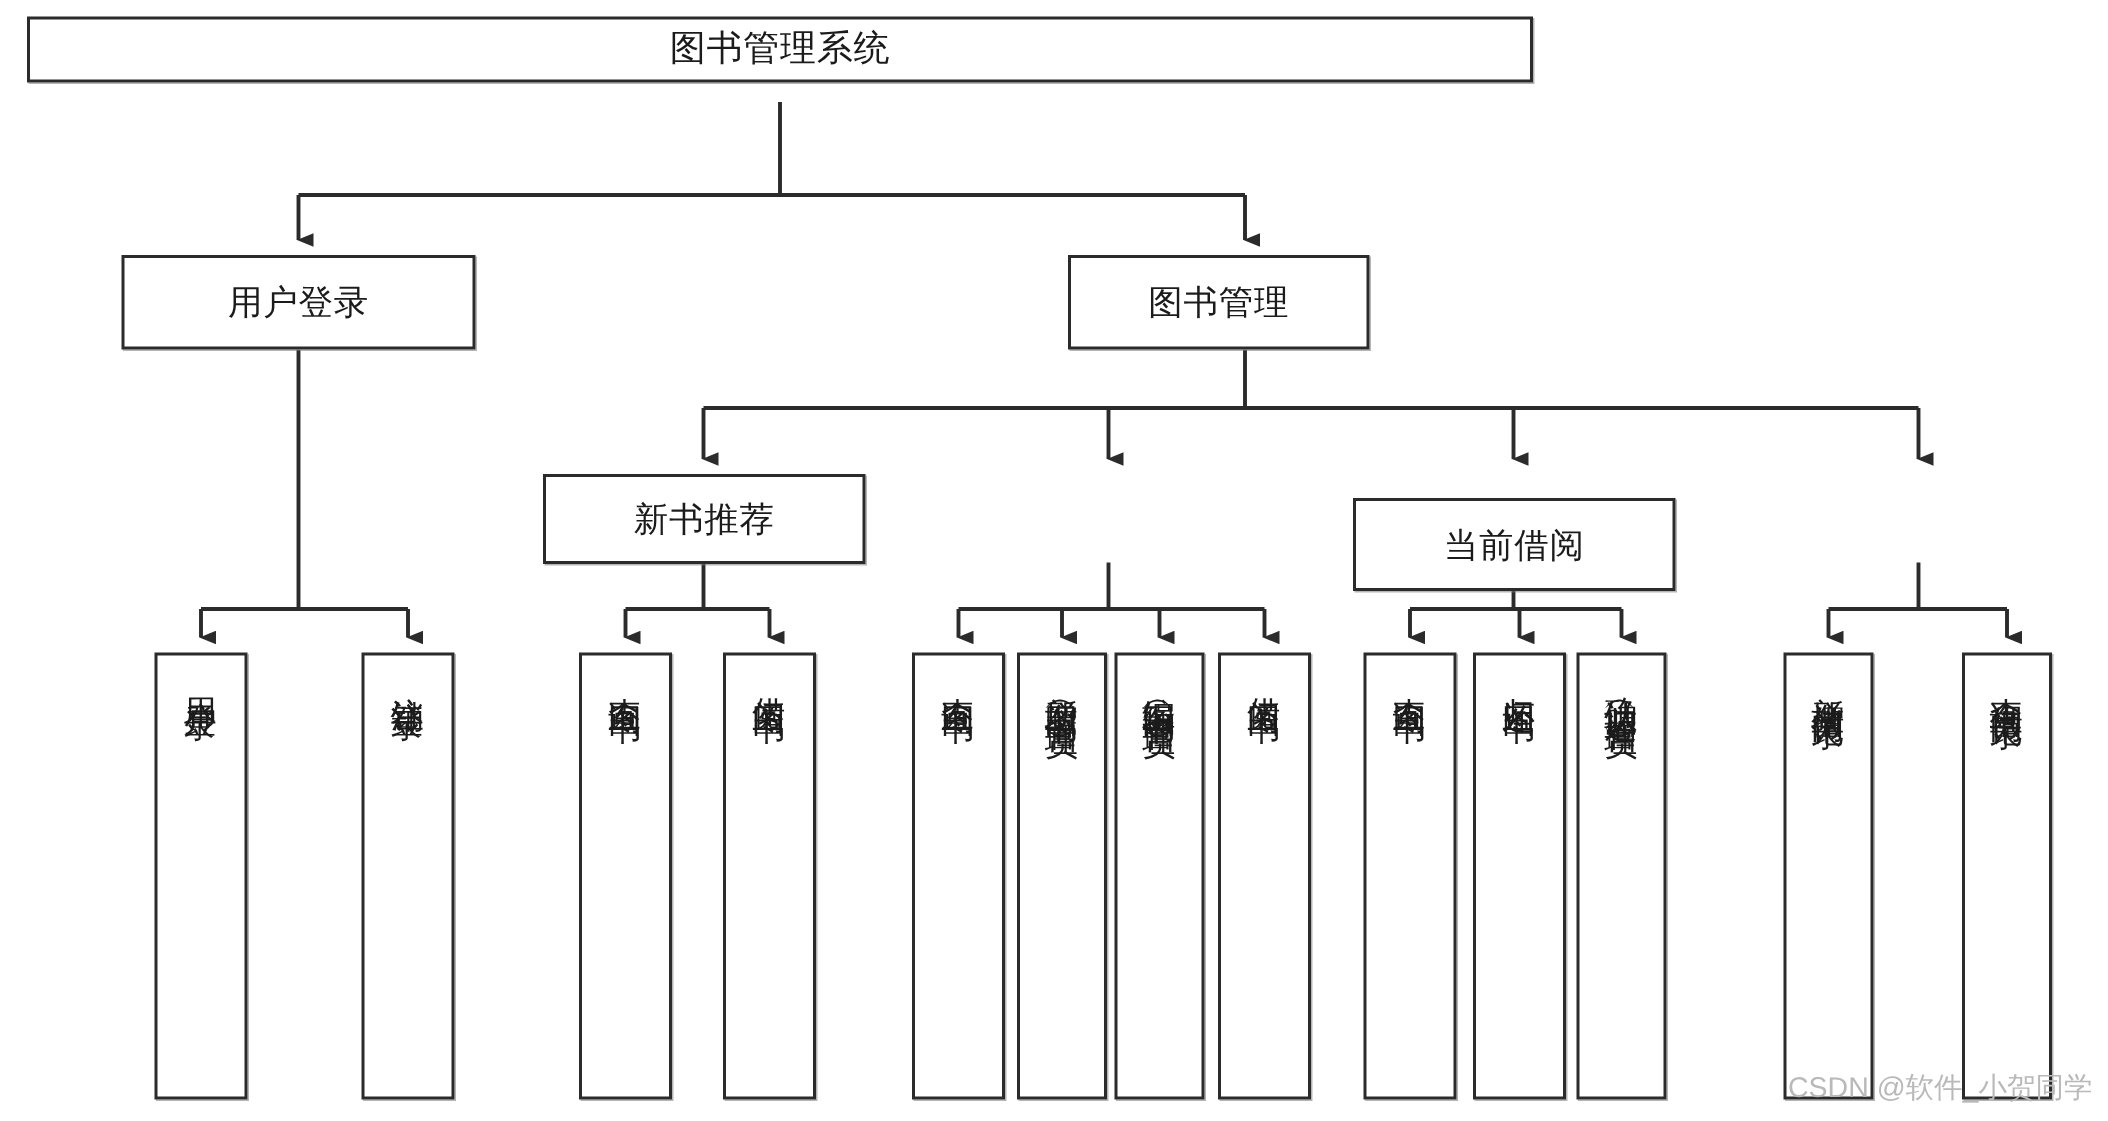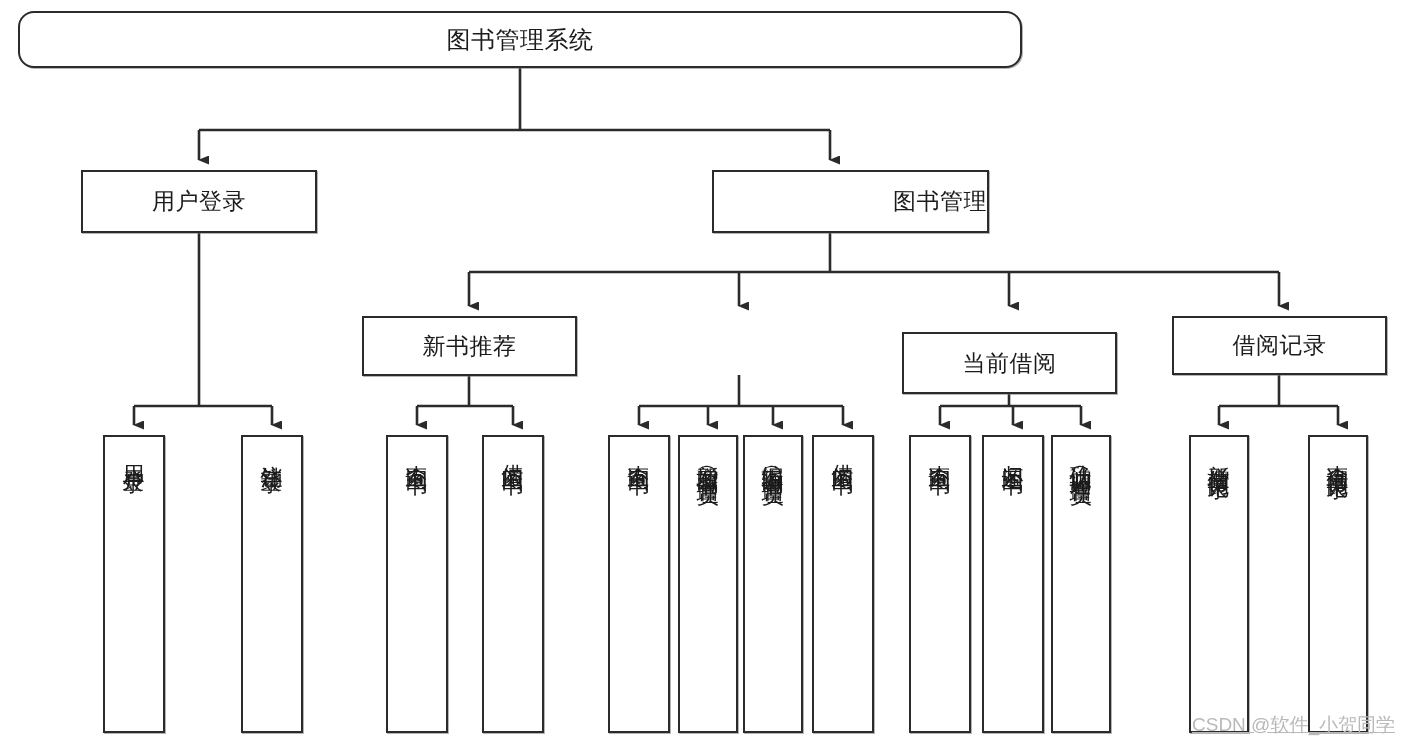--- a/index.html
+++ b/index.html
@@ -67,21 +67,20 @@
   }
   .watermark {
     position: absolute;
     left: 1192px;
     top: 712px;
     font-size: 19px;
     color: #b9b9b9;
     white-space: nowrap;
     z-index: 3;
     font-family: "Liberation Sans", "DejaVu Sans", sans-serif;
-    text-decoration: underline;
   }
 </style>
 </head>
 <body>
 
 <div id="diagram-root">
 
   <svg id="edge-layer" viewBox="0 0 1405 747" width="1405" height="747" xmlns="http://www.w3.org/2000/svg">
     <defs>
       <marker id="arrowhead" markerWidth="9" markerHeight="11" refX="4.5" refY="10" orient="auto" markerUnits="userSpaceOnUse">
@@ -130,44 +129,41 @@
       <path d="M1081,406 L1081,425" marker-end="url(#arrowhead)"></path>
     </g>
     <g stroke="#2b2b2b" stroke-width="2.6" fill="none">
       <path d="M1279,375 L1279,406"></path>
       <path d="M1219,406 L1338,406"></path>
       <path d="M1219,406 L1219,425" marker-end="url(#arrowhead)"></path>
       <path d="M1338,406 L1338,425" marker-end="url(#arrowhead)"></path>
     </g>
   </svg>
 
-  <div class="node horiz root" style="left:18px; top:11px; width:1004px; height:57px;border-radius:16px;">
+  <div class="node horiz root" style="left:18px; top:11px; width:1004px; height:44px;">
     <span class="label">图书管理系统</span>
   </div>
 
   <div class="node horiz" style="left:81px; top:170px; width:236px; height:63px;">
     <span class="label">用户登录</span>
   </div>
 
-  <div class="node horiz" style="left:712px; top:170px; width:277px; height:63px;justify-content:flex-end;">
+  <div class="node horiz" style="left:712px; top:170px; width:201px; height:63px;">
     <span class="label">图书管理</span>
   </div>
 
   <div class="node horiz" style="left:362px; top:316px; width:215px; height:60px;">
     <span class="label">新书推荐</span>
   </div>
 
 
   <div class="node horiz" style="left:902px; top:332px; width:215px; height:62px;">
     <span class="label">当前借阅</span>
   </div>
 
-  <div class="node horiz" style="left:1172px; top:316px; width:215px; height:59px;">
-    <span class="label">借阅记录</span>
-  </div>
 
   <div class="node vert" style="left:103px; top:435px; width:62px; height:298px;">
     <span class="label">用户登录</span>
   </div>
 
   <div class="node vert" style="left:241px; top:435px; width:62px; height:298px;">
     <span class="label">注销登录</span>
   </div>
 
   <div class="node vert" style="left:386px; top:435px; width:62px; height:298px;">

